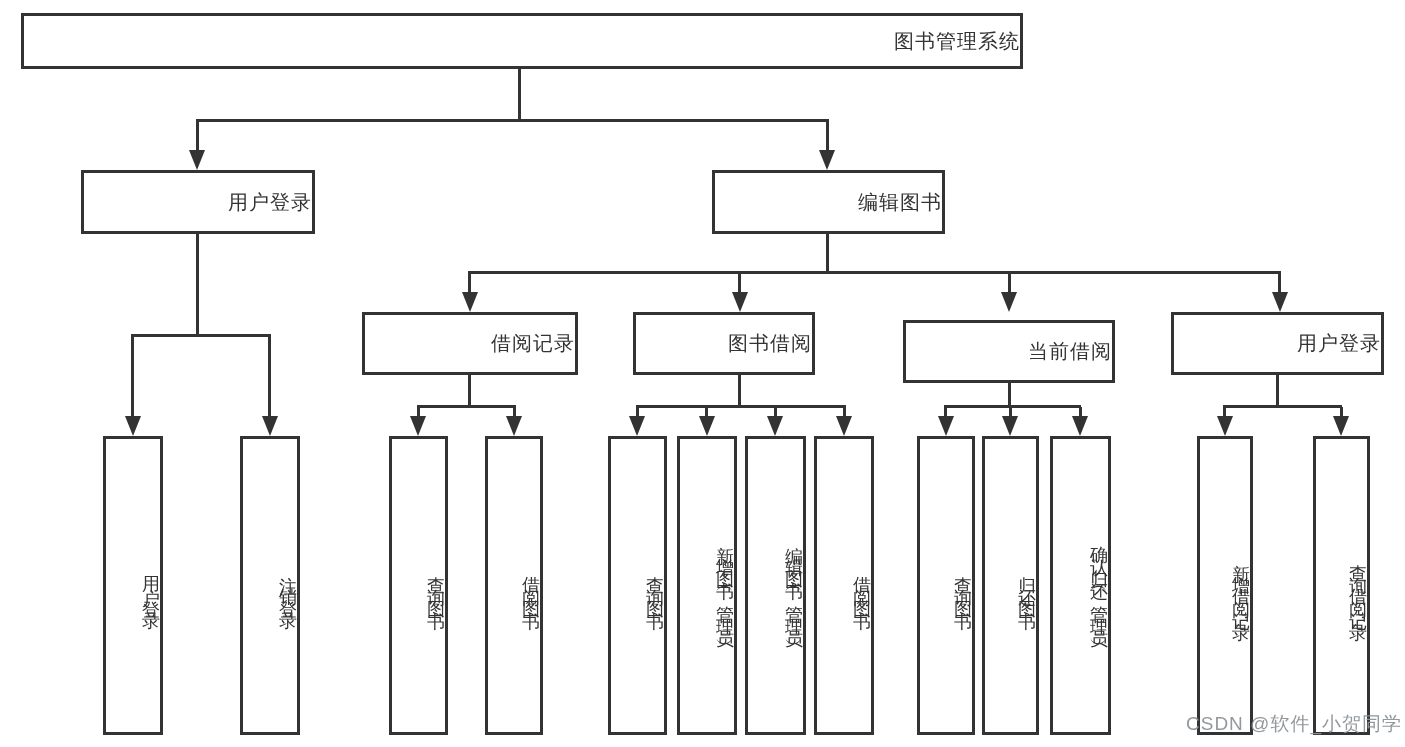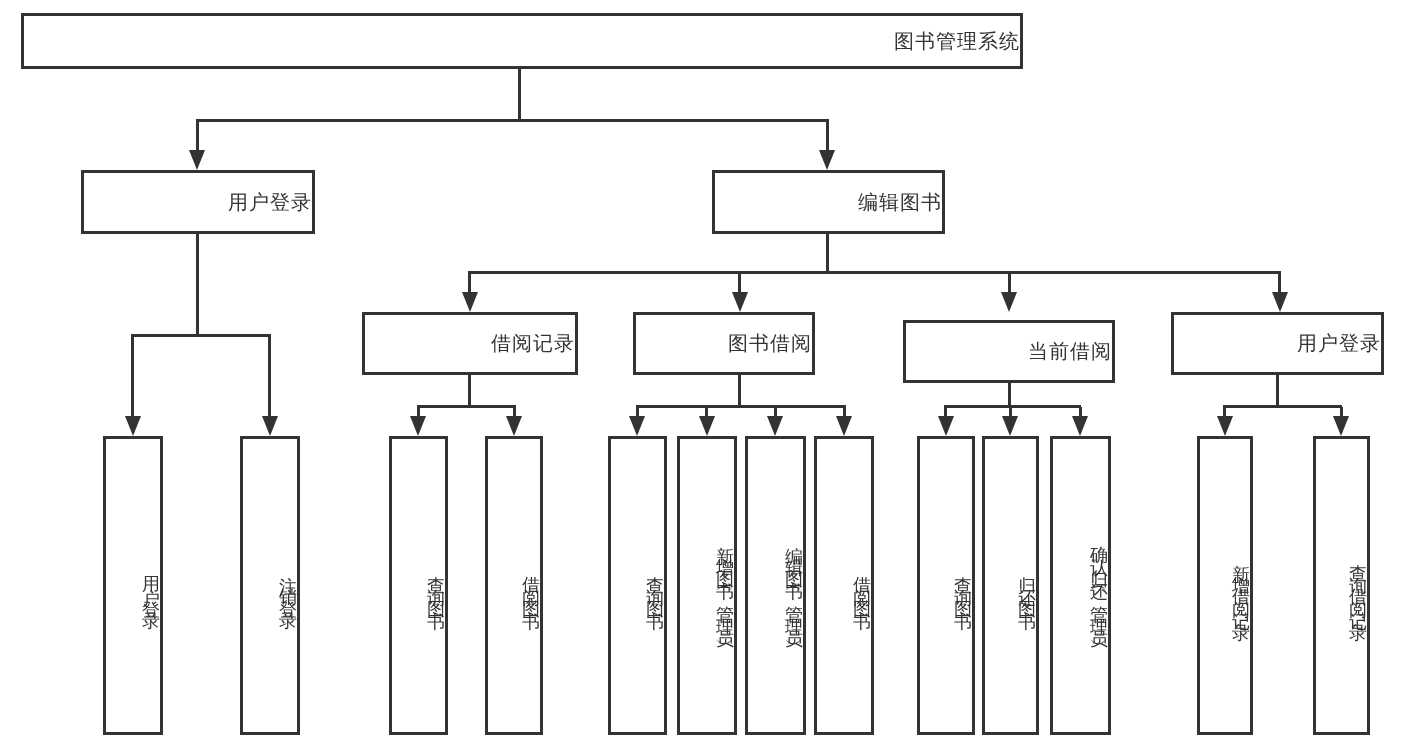--- a/index.html
+++ b/index.html
@@ -174,14 +174,15 @@
   <div class="vl" style="left:1079px;top:407px;height:10px"></div>
   <div class="ah" style="left:1072px;top:416px"></div>
 
   <div class="vl" style="left:1276px;top:375px;height:32px"></div>
   <div class="hl" style="left:1223px;top:405px;width:119px"></div>
   <div class="vl" style="left:1223px;top:407px;height:10px"></div>
   <div class="ah" style="left:1217px;top:416px"></div>
   <div class="vl" style="left:1340px;top:407px;height:10px"></div>
   <div class="ah" style="left:1333px;top:416px"></div>
 
+  <div class="wm">CSDN @软件_小贺同学</div>
 
 </div>
 
 </body></html>

